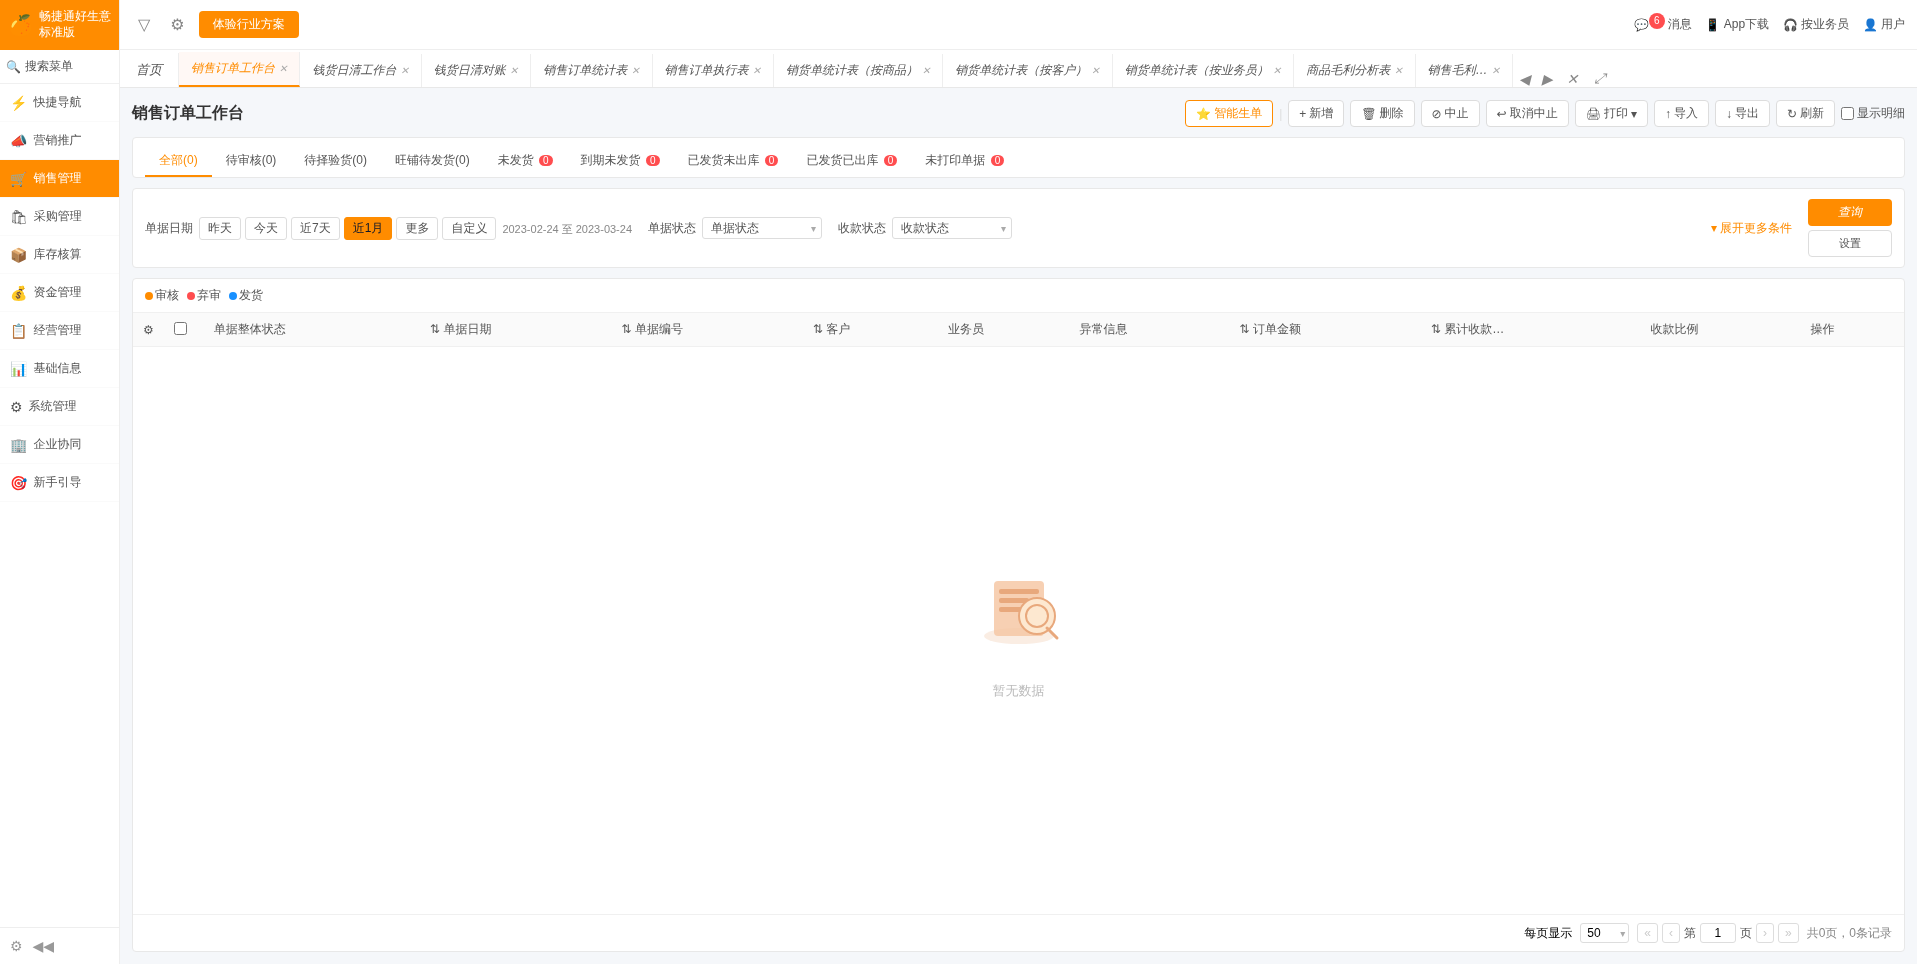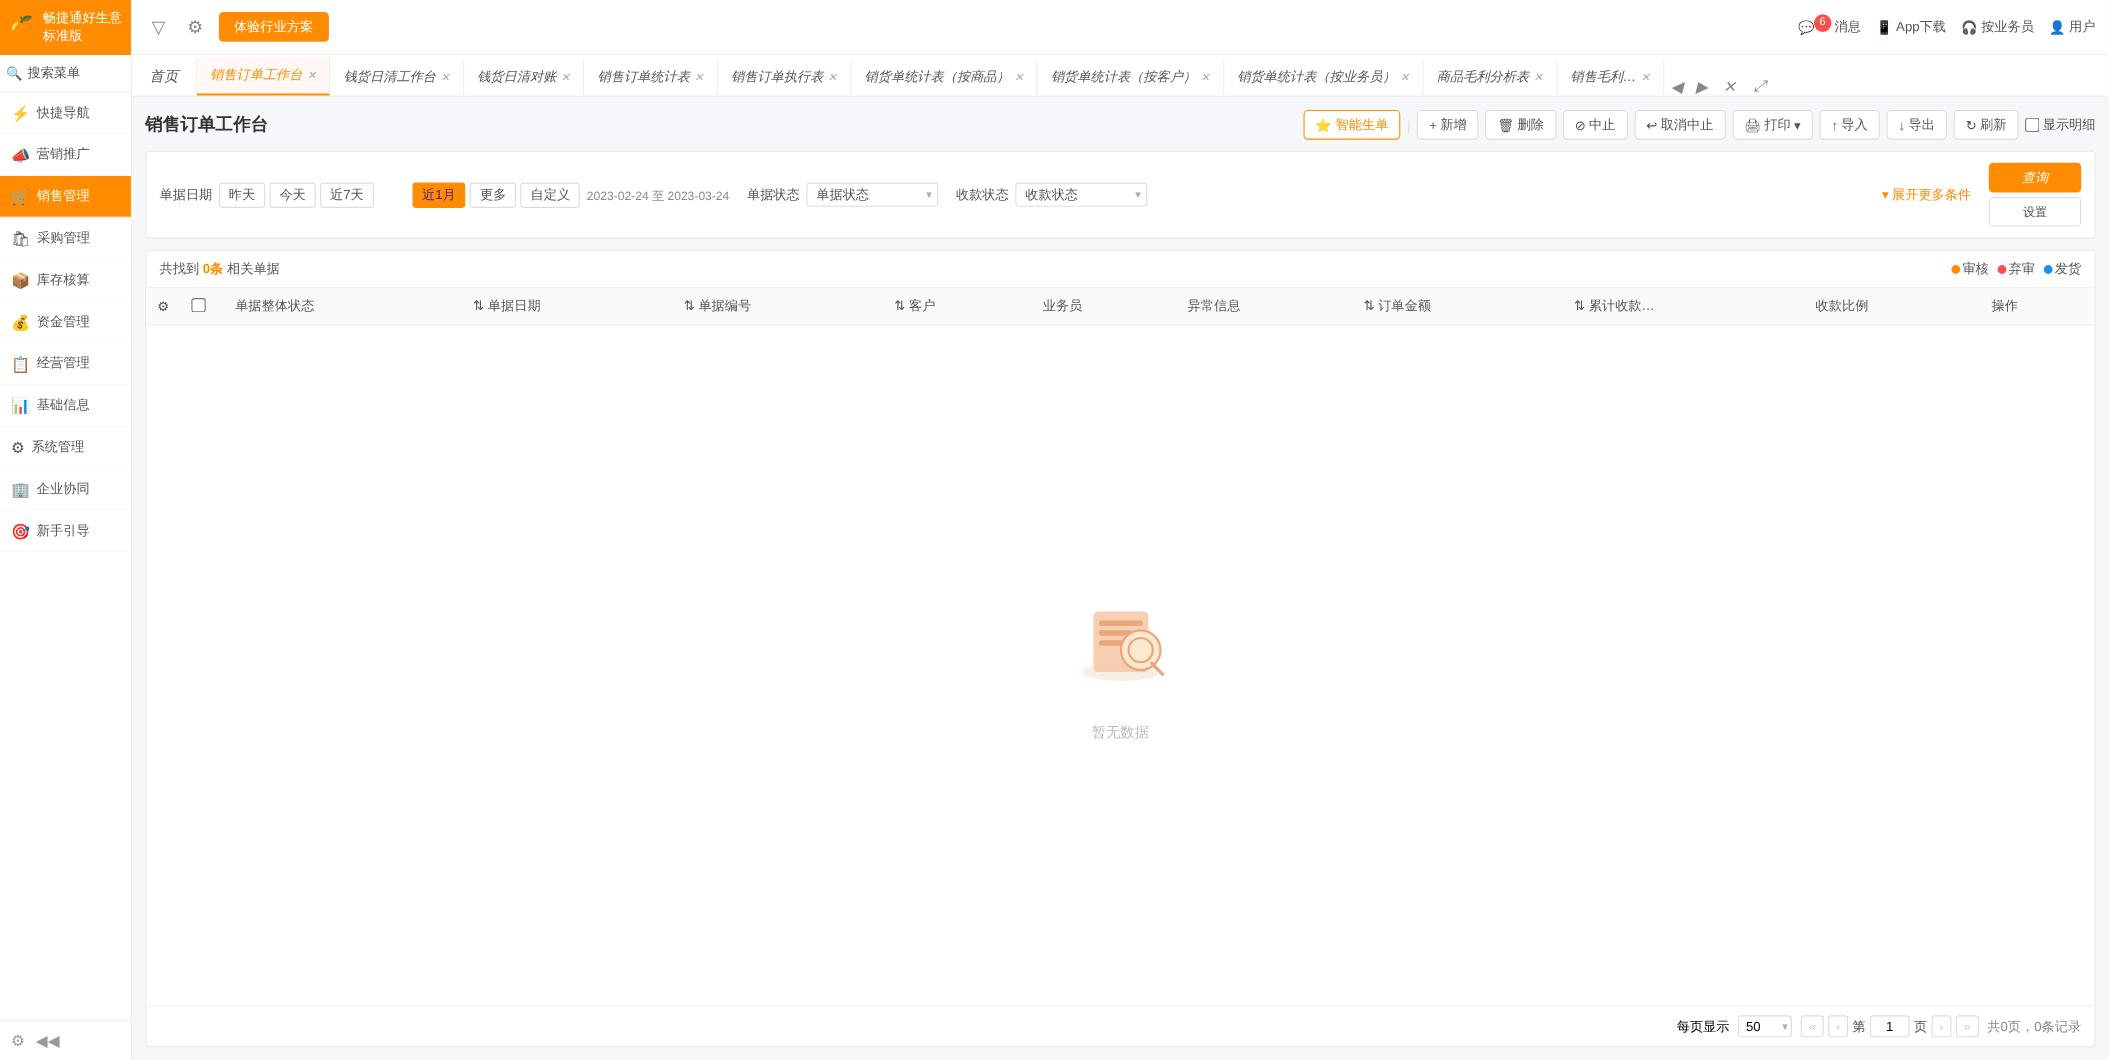--- a/index.html
+++ b/index.html
@@ -236,21 +236,21 @@
     .filter-quick-btns { display: flex; gap: 4px; }
     .filter-quick-btn {
       padding: 2px 8px;
       border: 1px solid #ddd;
       border-radius: 3px;
       cursor: pointer;
       color: #555;
       background: #fff;
       font-size: 12px;
     }
-    .filter-quick-btn.active { background: #ff8c00; color: #4c1d95; border-color: #ff8c00; margin-left: 31px; }
+    .filter-quick-btn.active { background: #ff8c00; color: #0f172a; border-color: #ff8c00; }
     .filter-date-range { color: #888; font-size: 11px; margin-top: 2px; }
     .filter-select {
       border: 1px solid #ddd;
       border-radius: 3px;
       padding: 3px 24px 3px 8px;
       color: #555;
       background: #fff;
       appearance: none;
       font-size: 12px;
       min-width: 120px;
@@ -604,20 +604,31 @@
           <span>↻</span>
           <span>刷新</span>
         </button>
         <label class="checkbox-label">
           <input type="checkbox" style="">
           <span>显示明细</span>
         </label>
       </div>
     </div>
 
+    <div id="sub-tabs">
+      <div class="sub-tab active">全部(0)</div>
+      <div class="sub-tab">待审核(0)</div>
+      <div class="sub-tab">待择验货(0)</div>
+      <div class="sub-tab">旺铺待发货(0)</div>
+      <div class="sub-tab">未发货 <span class="count-badge">0</span></div>
+      <div class="sub-tab">到期未发货 <span class="count-badge">0</span></div>
+      <div class="sub-tab">已发货未出库 <span class="count-badge">0</span></div>
+      <div class="sub-tab">已发货已出库 <span class="count-badge">0</span></div>
+      <div class="sub-tab">未打印单据 <span class="count-badge">0</span></div>
+    </div>
 
     <div id="filter-area">
       <div class="filter-row">
         <div class="filter-group">
           <span class="filter-label">单据日期</span>
           <div class="filter-quick-btns">
             <button class="filter-quick-btn">昨天</button>
             <button class="filter-quick-btn">今天</button>
             <button class="filter-quick-btn">近7天</button>
             <button class="filter-quick-btn active">近1月</button>
@@ -648,23 +659,20 @@
         </div>
         <div class="filter-actions">
           <button class="btn-query">查询</button>
           <button class="btn-setting">设置</button>
         </div>
       </div>
     </div>
 
     <div id="table-area">
       <div class="table-toolbar">
-        <div class="table-count">
-          共找到 <span class="highlight">0条</span> 相关单据
-        </div>
         <div class="table-toolbar-actions">
           <span class="btn-audit">
             <span class="dot"></span>
             <span>审核</span>
           </span>
           <span class="btn-audit">
             <span class="dot red"></span>
             <span>弃审</span>
           </span>
           <span class="btn-audit">

